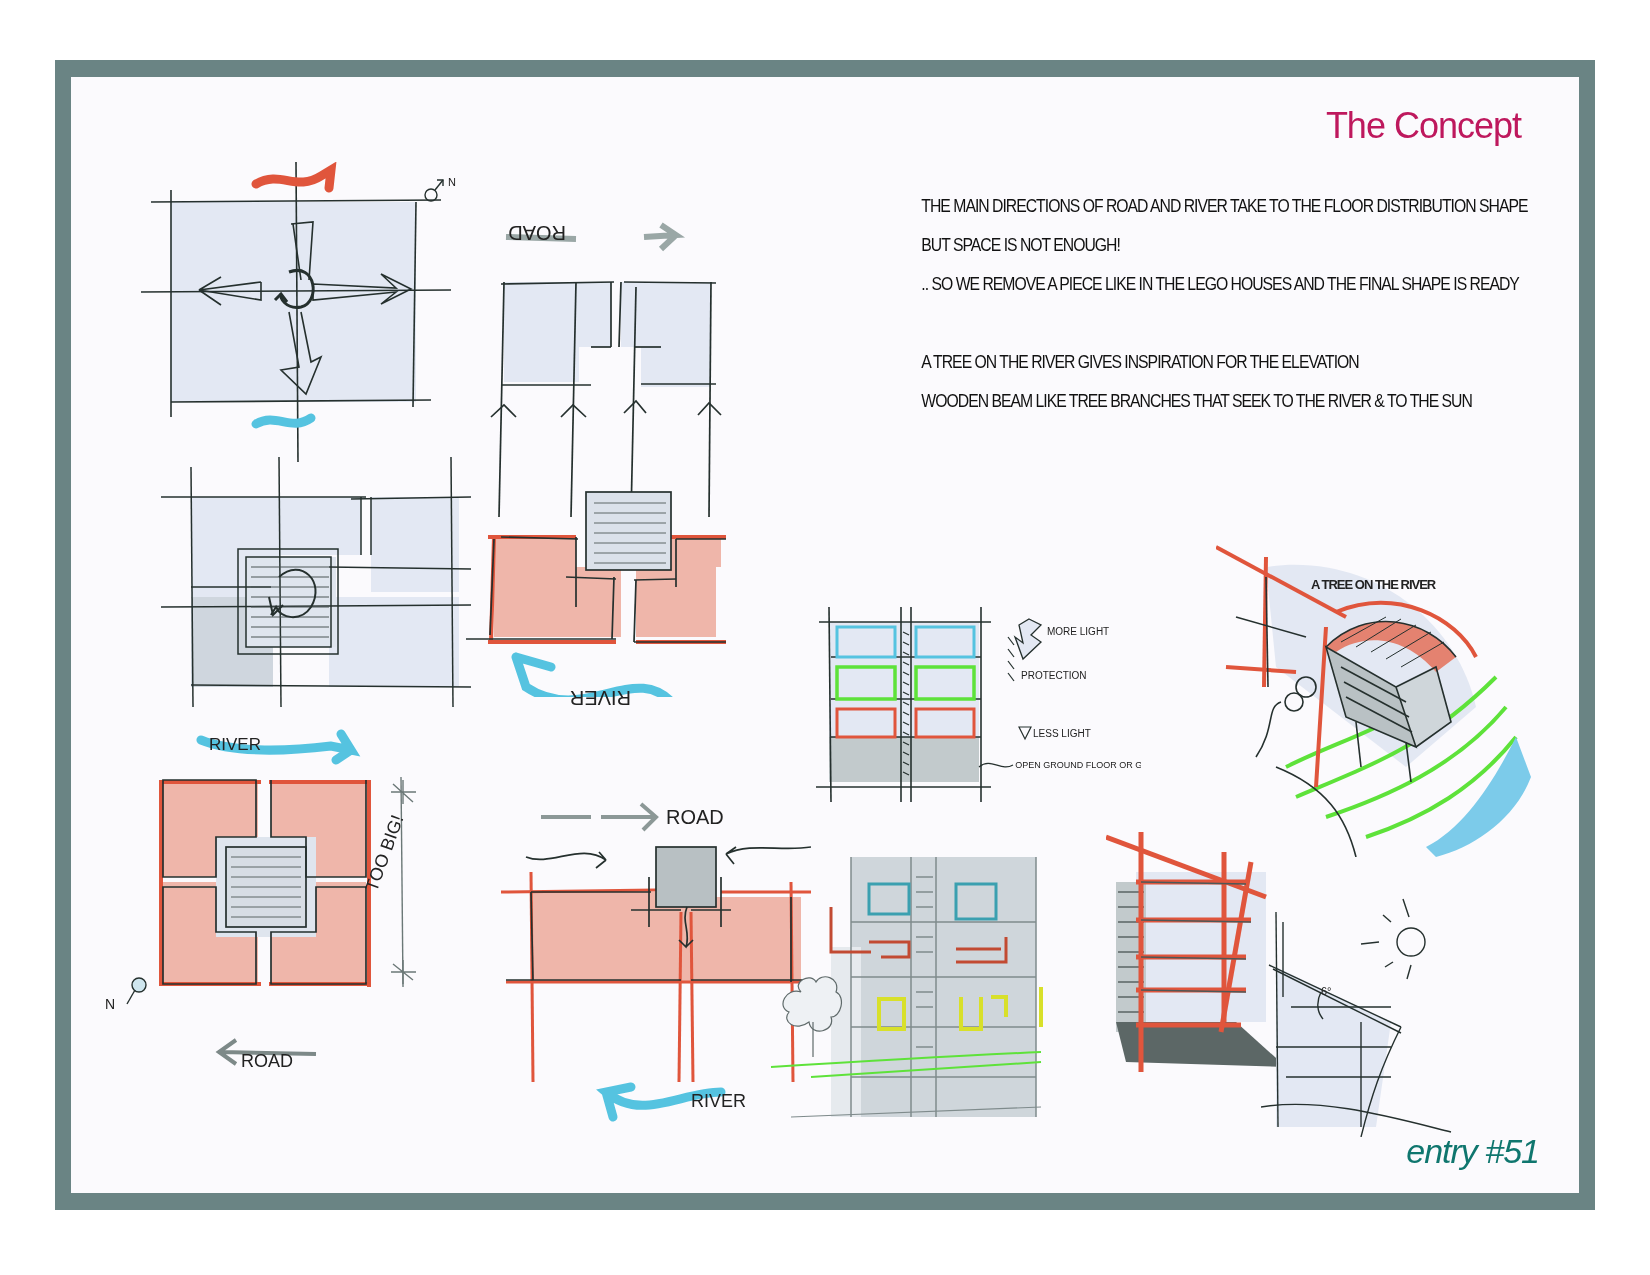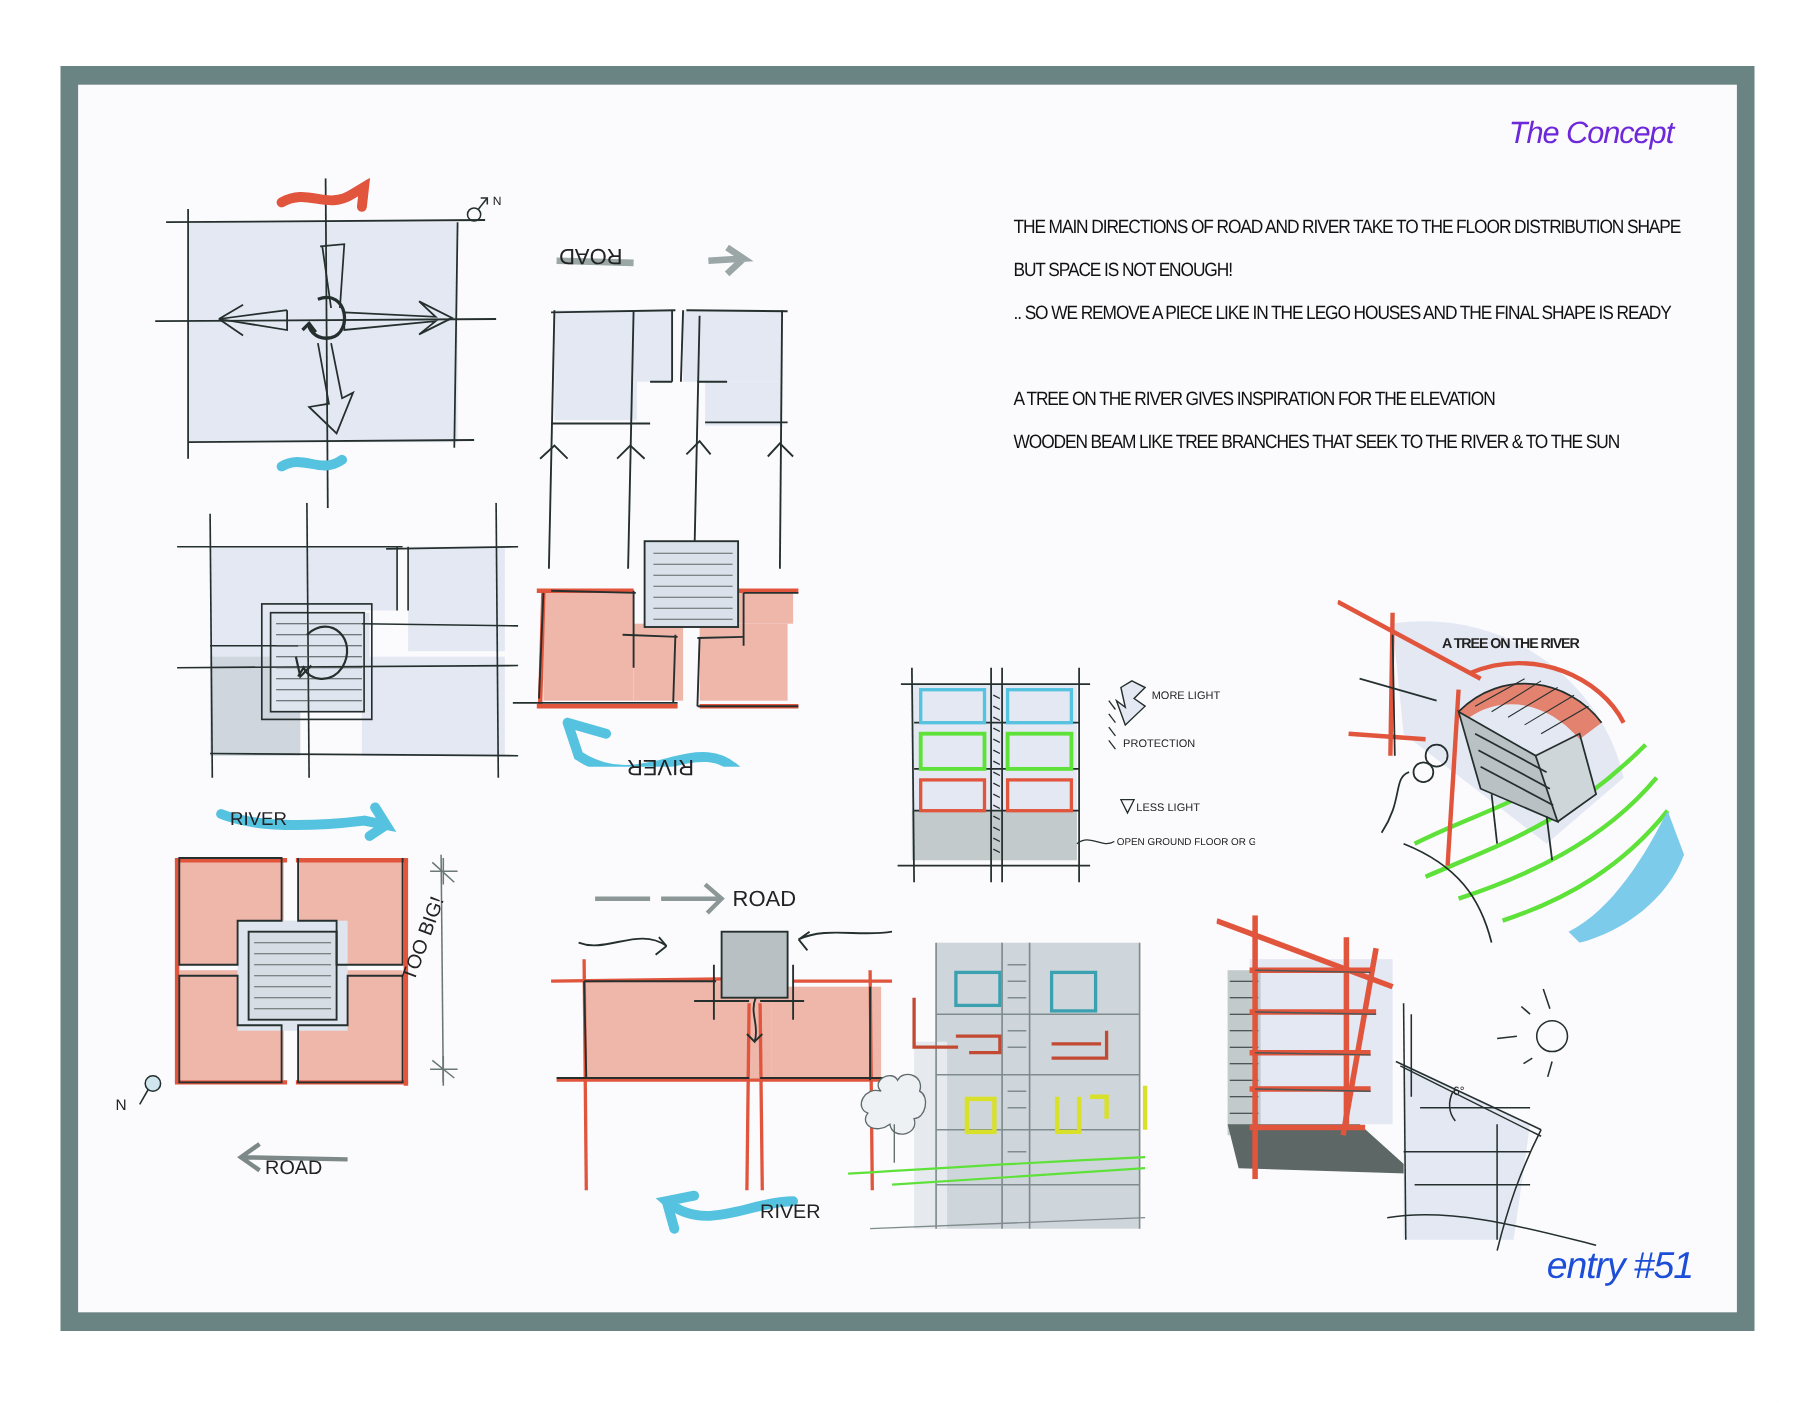--- a/index.html
+++ b/index.html
@@ -1,23 +1,23 @@
 <!DOCTYPE html>
 <html><head>
   <meta charset="utf-8">
   <style>
     html, body { margin: 0; padding: 0; background: #ffffff; }
     body { width: 1650px; height: 1275px; position: relative; overflow: hidden; font-family: "Liberation Sans", sans-serif; }
     .frame { position: absolute; left: 55px; top: 60px; width: 1540px; height: 1150px; background: #6a8484; }
     .sheet { position: absolute; left: 16px; top: 17px; width: 1508px; height: 1116px; background: #fbfafd; overflow: hidden; }
-    .title { position: absolute; right: 58px; top: 28px; font-family: "Liberation Sans", sans-serif; font-style: italic; font-size: 28px; letter-spacing: -1px; color: #6d28d9; }
+    .title { position: absolute; right: 58px; top: 28px; font-family: "Liberation Sans", sans-serif; font-size: 36px; letter-spacing: -1px; color: #be185d; }
     .captions { position: absolute; right: 52px; top: 110px; text-align: left; }
     .cap { font-family: "Liberation Sans", sans-serif; font-size: 17.5px; letter-spacing: -1.1px; color: #111; line-height: 39px; white-space: nowrap; transform: scaleX(0.9); transform-origin: right center; }
     .cap.gap { margin-top: 39px; }
-    .entry { position: absolute; right: 40px; bottom: 22px; font-family: "Liberation Sans", sans-serif; font-style: italic; font-size: 34px; letter-spacing: -1px; color: #1d4ed8; }
+    .entry { position: absolute; right: 40px; bottom: 22px; font-family: "Liberation Sans", sans-serif; font-style: italic; font-size: 34px; letter-spacing: -1px; color: #0f766e; }
     .sk { position: absolute; }
     .sk text { font-family: "Liberation Sans", sans-serif; }
     .hand { font-family: "DejaVu Sans", sans-serif; fill: #222; }
   </style>
 </head>
 <body>
 
 <div class="frame">
   <div class="sheet">
 

